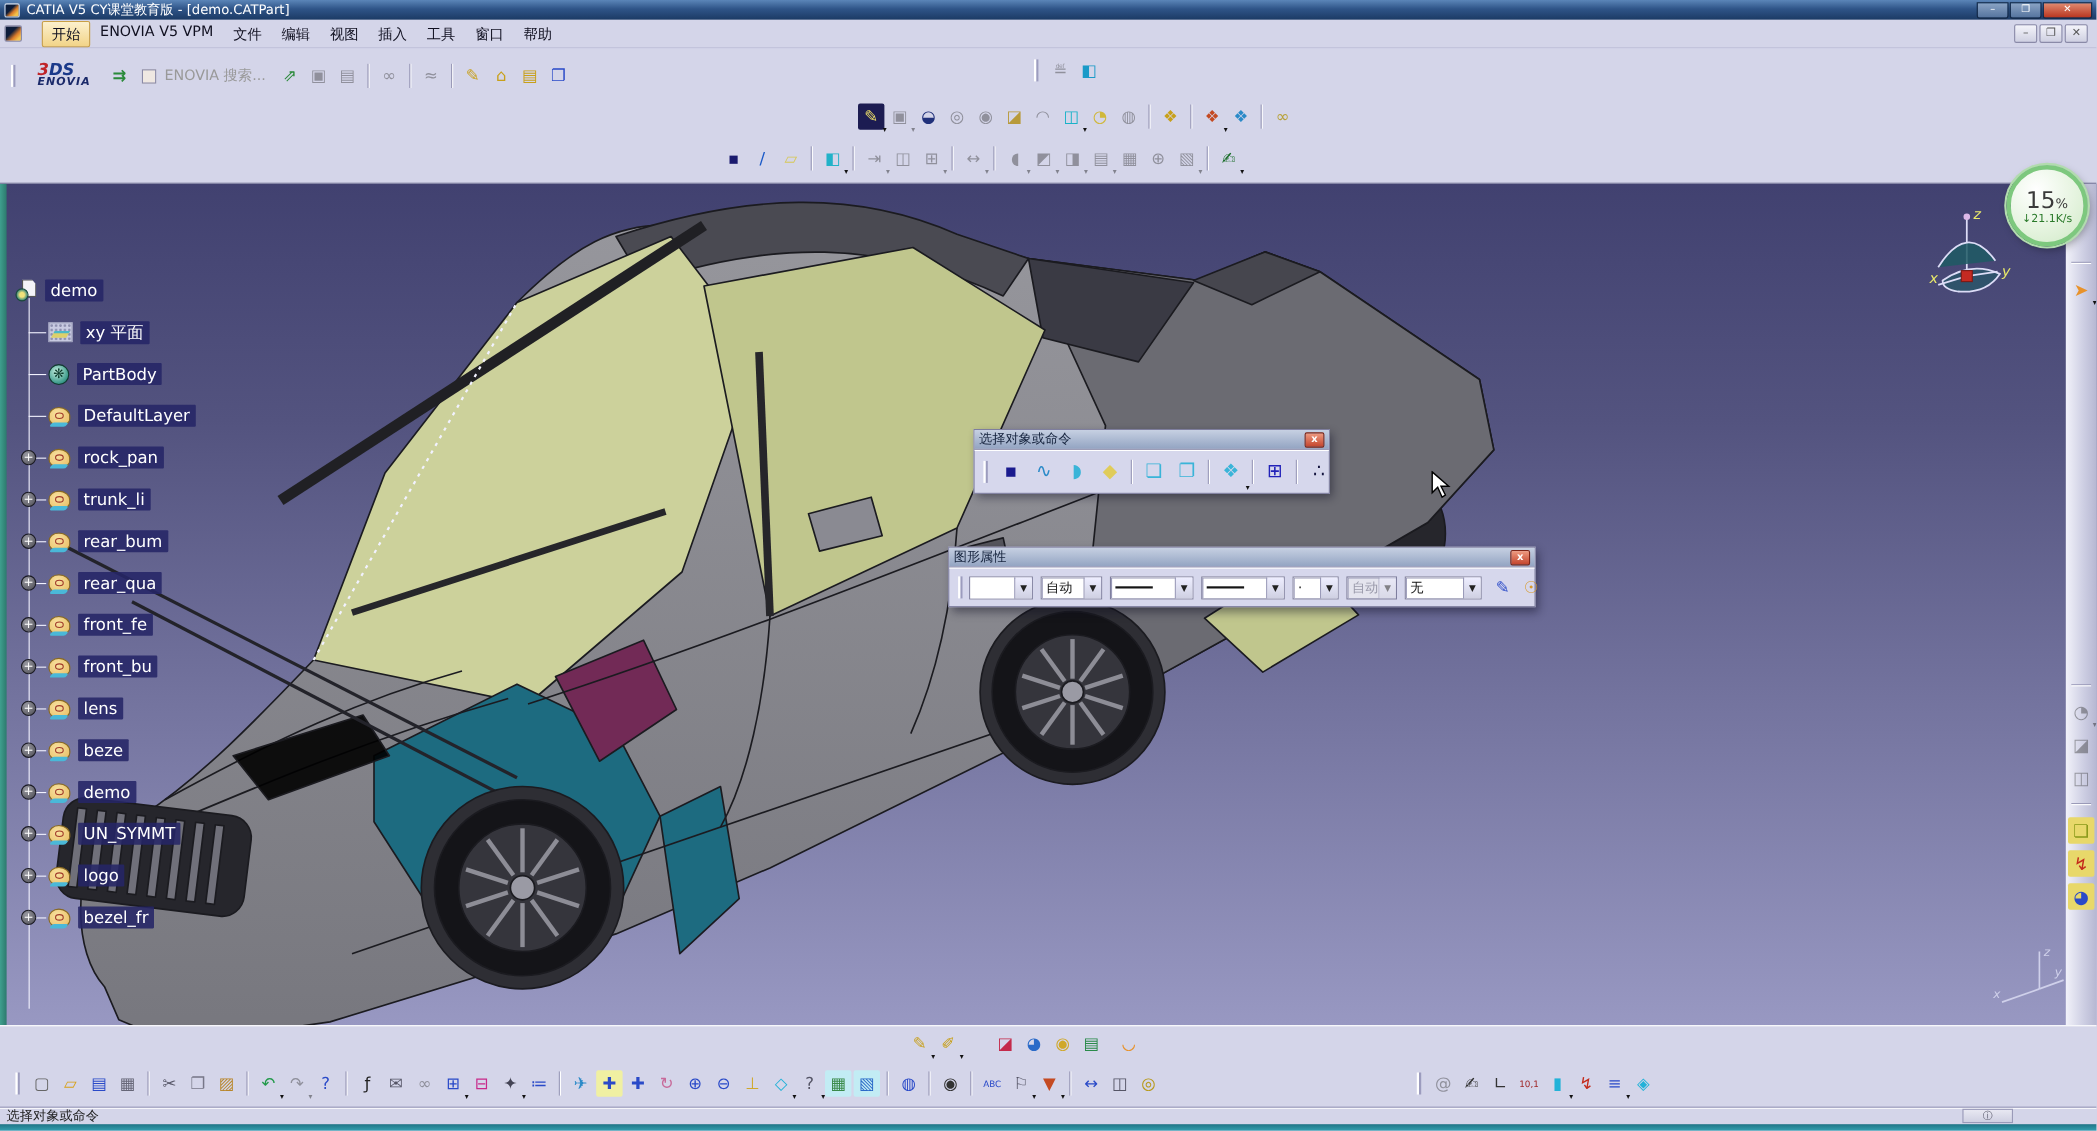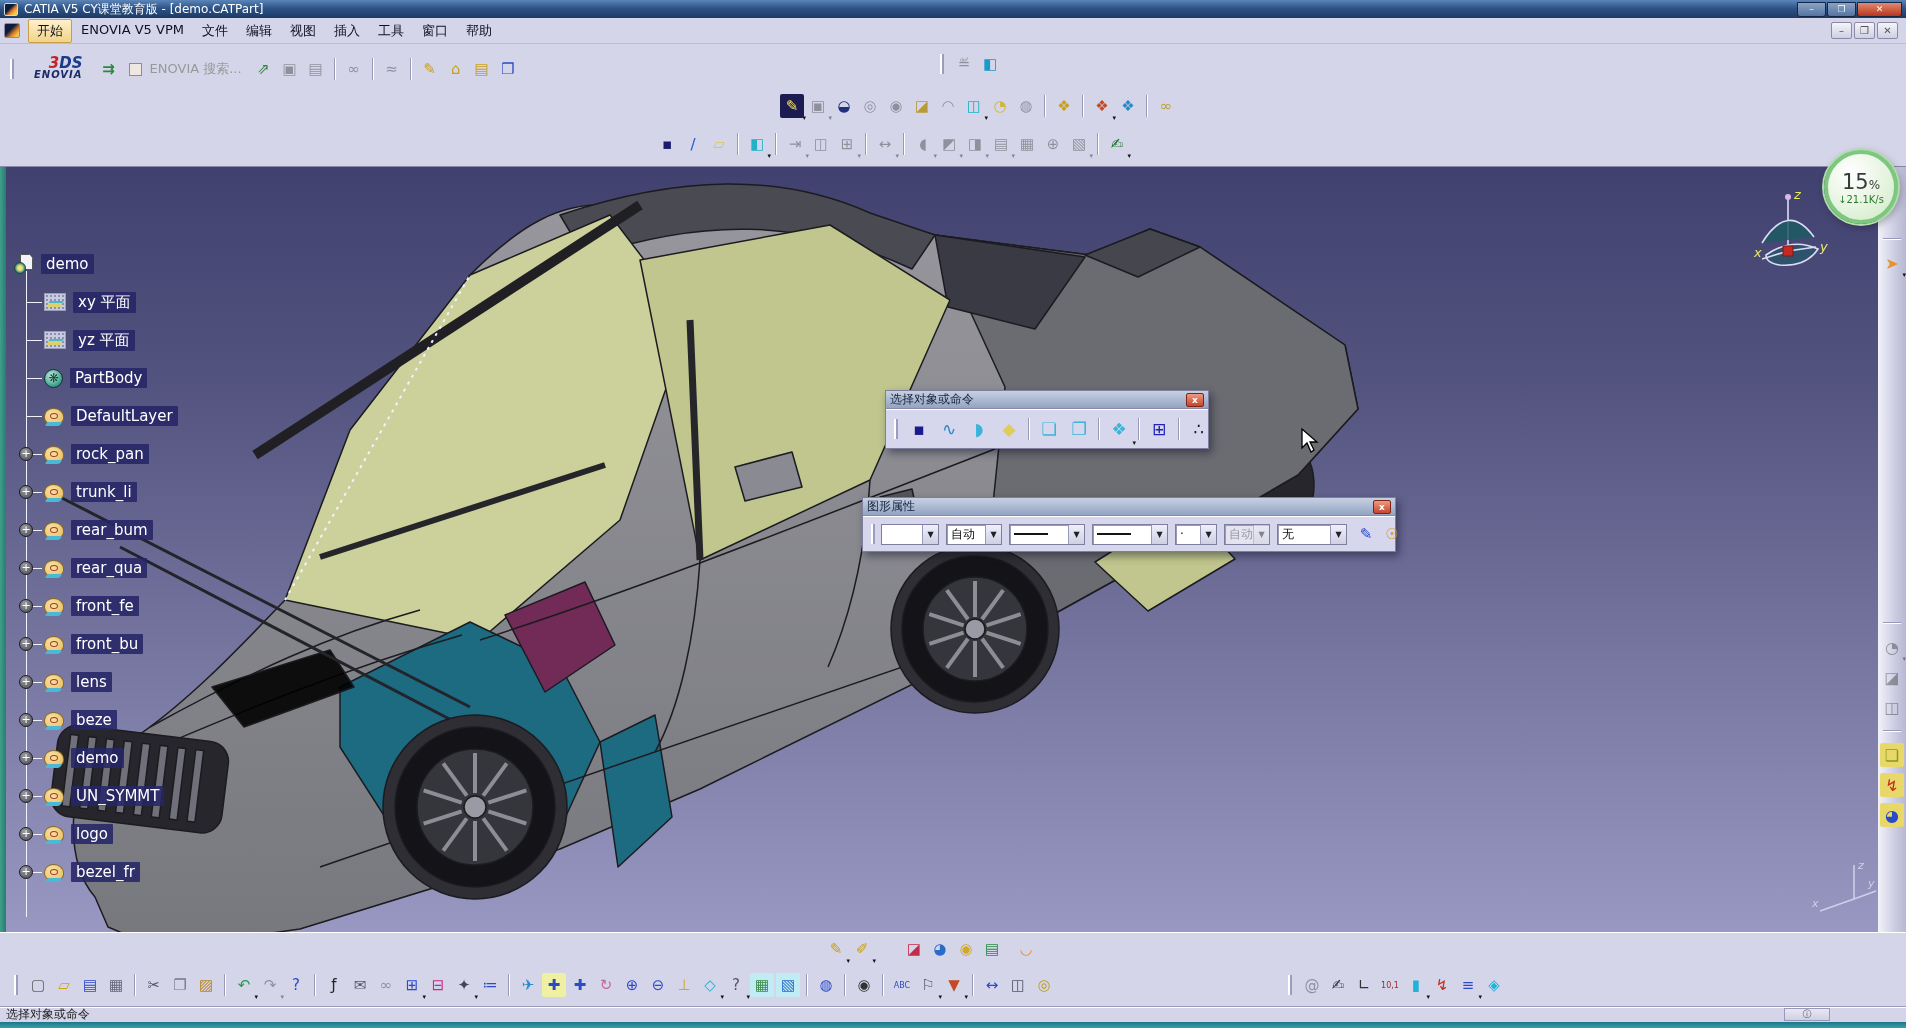--- a/index.html
+++ b/index.html
@@ -5,37 +5,37 @@
 *{box-sizing:border-box;margin:0;padding:0}
 html,body{width:1906px;height:1028px;overflow:hidden;font-family:"DejaVu Sans","Liberation Sans",sans-serif}
 body{position:relative;background:#d4d5e9;font-size:13px;color:#111}
 
 #titlebar{position:absolute;left:0;top:0;width:100%;height:18px;background:linear-gradient(180deg,#5b85b8 0%,#2f5488 45%,#1b3a64 100%);display:flex;align-items:center;padding:0 4px;gap:6px;color:#fff;font-size:12px}
 #app-icon{width:14px;height:13px;background:linear-gradient(135deg,#0d1c3a 40%,#d97b2a 60%,#f4c14a 80%);border:1px solid #cdd6e6;border-radius:2px}
 #win-btns{margin-left:auto;display:flex}
 #win-btns .wb{width:29px;height:15px;margin-left:1px;border:1px solid #132846;border-radius:0 0 3px 3px;background:linear-gradient(#8aa3c4,#55749e);color:#fff;font-size:9px;line-height:13px;text-align:center}
 #win-btns .wb.close{width:45px;background:linear-gradient(#e08a70,#b8351f)}
 
-#menubar{position:absolute;left:0;top:18px;width:100%;height:26px;background:#d4d5e9;border-bottom:1px solid #bcbdd6;display:flex;align-items:center;padding:0 4px;gap:2px}
+#menubar{position:absolute;left:0;top:18px;width:100%;height:26px;background:#d4d5e9;border-bottom:1px solid #bcbdd6;display:flex;align-items:center;padding:0 4px;gap:12px}
 #menu-icon{width:16px;height:15px;background:linear-gradient(135deg,#0d1c3a 40%,#d97b2a 65%,#f4c14a 85%);border:1px solid #8a8aa8;border-radius:2px;margin-right:6px}
 .menu-item{padding:3px 9px;color:#101020;white-space:nowrap}
 .menu-item.hl{background:linear-gradient(#fcf0cd,#f2d488);border:1px solid #c99f46;border-radius:2px;padding:2px 8px}
 #mdi-btns{margin-left:auto;display:flex;gap:2px;margin-right:4px}
 #mdi-btns .wb{width:21px;height:17px;border:1px solid #8a8aa8;border-radius:2px;background:linear-gradient(#f4f4fa,#cfd0e2);color:#555;font-size:10px;line-height:15px;text-align:center}
 
 #topband{position:absolute;left:0;top:44px;width:100%;height:123px;background:#d4d5e9;border-bottom:1px solid #8a8aa8}
 .tbrow{position:absolute;display:flex;align-items:center;gap:2px}
 .tbi{width:24px;height:24px;display:flex;align-items:center;justify-content:center;font-size:15px;position:relative;border-radius:2px;color:#333;flex:none}
 .tbi.gray{opacity:.42;filter:grayscale(1)}
 .tbi .dd{position:absolute;right:-2px;bottom:-4px;font-size:7px;color:#111;font-style:normal}
 .tbi .txt{font-size:8px;font-weight:normal;letter-spacing:0}
 .sep{width:2px;height:22px;border-left:1px solid #9a9ab8;border-right:1px solid #fff;margin:0 4px;flex:none}
 .grip{width:3px;height:20px;border-left:2px solid #fff;border-right:2px solid #9c9cbe;margin:0 6px 0 2px;flex:none}
 #enovia-row{position:absolute;left:8px;top:4px;height:42px;display:flex;align-items:center;gap:4px}
-#enovia-logo{display:flex;flex-direction:column;align-items:flex-end;line-height:11px;margin:0 10px}
+#enovia-logo{display:flex;flex-direction:column;align-items:flex-start;line-height:11px;margin:0 10px}
 #enovia-logo .ds3{font-size:15px;font-weight:bold;font-style:italic}
 #enovia-logo .ds3 .r{color:#c02428}
 #enovia-logo .ds3 .b{color:#1b3a8a}
 #enovia-logo .nm{font-size:10px;font-weight:bold;font-style:italic;color:#1b2a6a;letter-spacing:1px}
 #enovia-check{width:13px;height:13px;border:1px solid #8a8aa8;background:#efe8e2;margin:0 4px}
 #enovia-search-label{color:#999;font-size:13px;margin-right:6px}
 
 #viewport{position:absolute;left:0;top:167px;width:1906px;height:765px;background:linear-gradient(180deg,#414170 0%,#53537f 28%,#74749f 62%,#9898c2 100%);overflow:hidden}
 #left-strip{position:absolute;left:0;top:0;width:6px;height:100%;background:linear-gradient(90deg,#3f9f8e,#2d7a6e)}
 #car{position:absolute;left:0;top:0;width:1906px;height:765px}
@@ -318,27 +318,20 @@
         </div>
         <div class="tree-row">
           <span class="tick"></span>
           <span class="ti ti-plane">
             <i></i>
           </span>
           <span class="tree-label">xy 平面</span>
         </div>
         <div class="tree-row">
           <span class="tick"></span>
-          <span class="ti ti-plane">
-            <i></i>
-          </span>
-          <span class="tree-label">yz 平面</span>
-        </div>
-        <div class="tree-row">
-          <span class="tick"></span>
           <span class="ti ti-gear">❋</span>
           <span class="tree-label">PartBody</span>
         </div>
         <div class="tree-row">
           <span class="tick"></span>
           <span class="ti ti-body">
             <b></b>
             <i></i>
           </span>
           <span class="tree-label">DefaultLayer</span>

